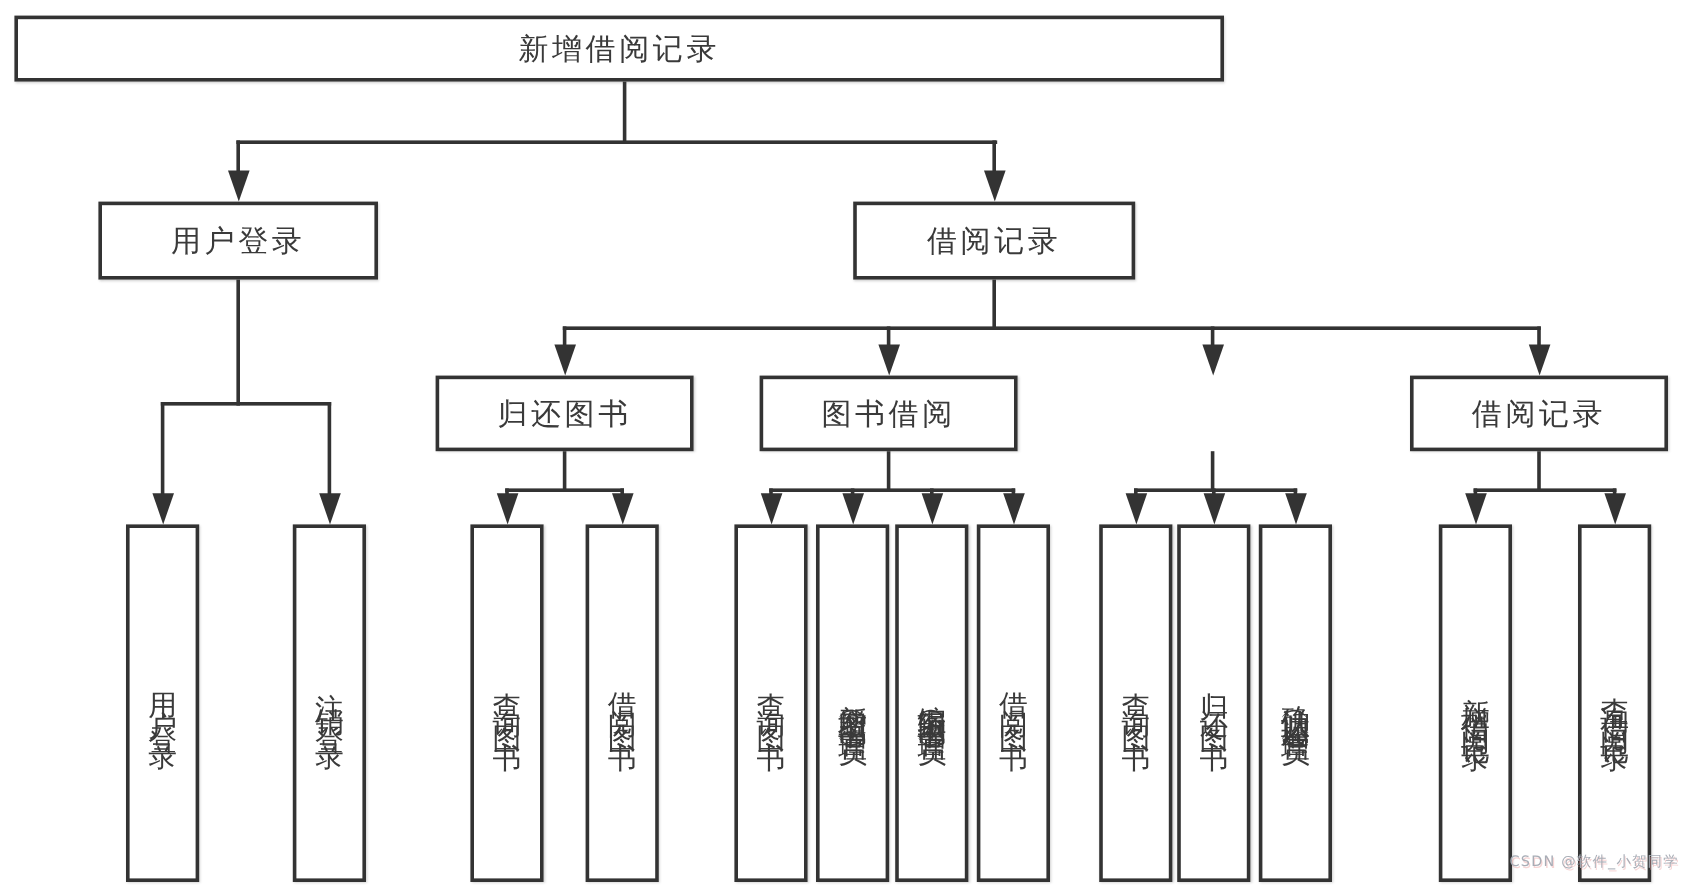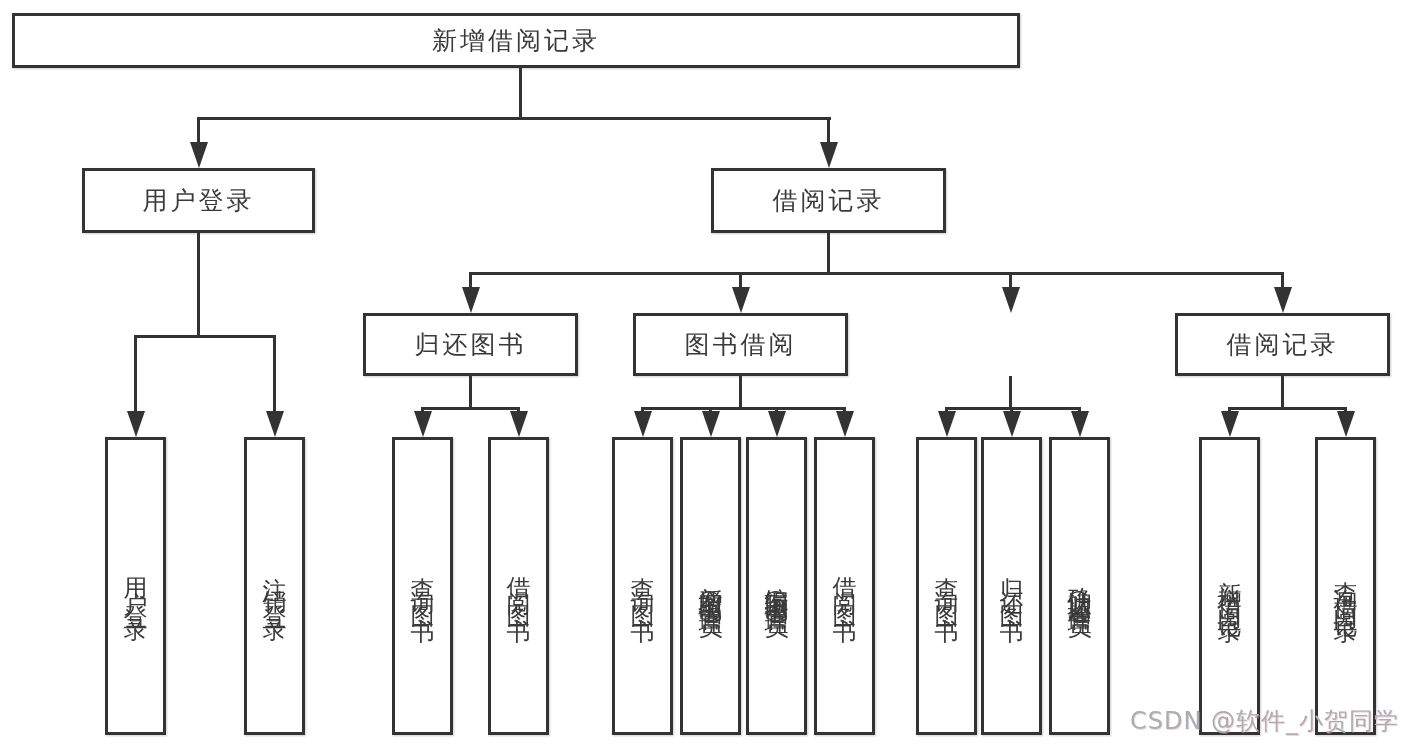--- a/index.html
+++ b/index.html
@@ -43,22 +43,22 @@
   .ar {
     position: absolute;
     width: 0; height: 0;
     border-left: 9px solid transparent;
     border-right: 9px solid transparent;
     border-top: 26px solid var(--line);
   }
   .watermark {
     position: absolute;
     right: 6px;
-    bottom: 10px;
-    font-size: 24px;
+    bottom: 20px;
+    font-size: 12px;
     letter-spacing: 1px;
     color: var(--wm);
     text-shadow: 1px 1px 0 rgba(235,150,150,0.40);
     white-space: nowrap;
   }
 </style>
 </head>
 <body>
 
 <div class="stage">

